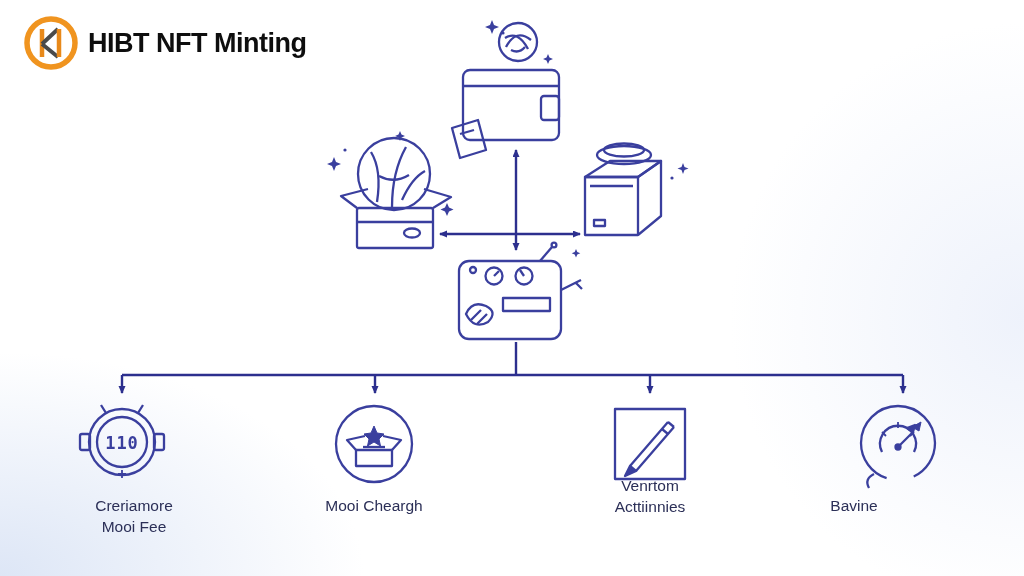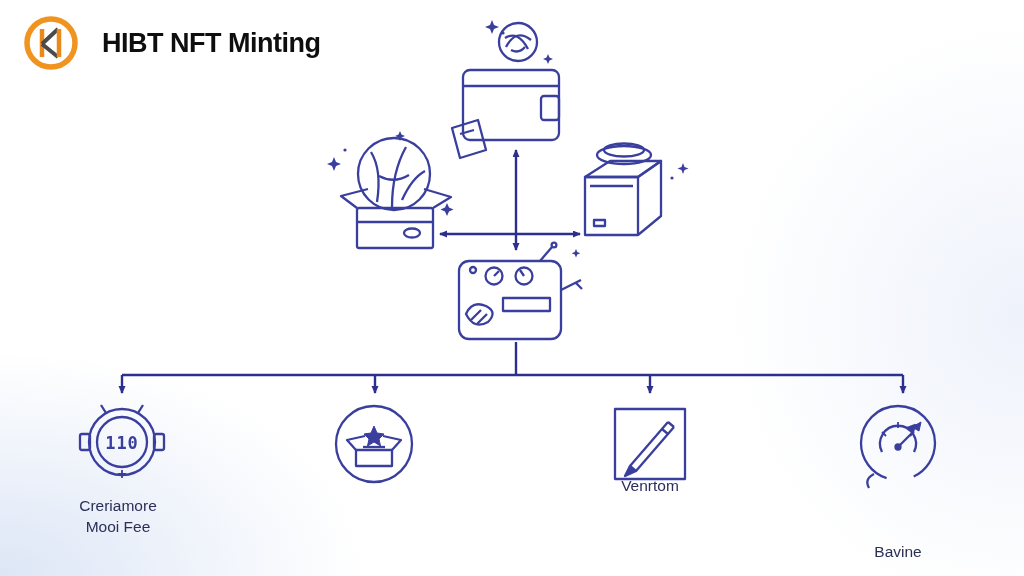--- a/index.html
+++ b/index.html
@@ -7,21 +7,21 @@
   body {
     font-family: "Liberation Sans", sans-serif;
     background:
       radial-gradient(520px 320px at 0% 100%, #dde6f6 0%, rgba(221,230,246,0) 70%),
       radial-gradient(420px 420px at 100% 55%, #eef2fb 0%, rgba(238,242,251,0) 70%),
       #ffffff;
     position: relative;
   }
   .header {
     position: absolute; top: 14px; left: 22px;
-    display: flex; align-items: center; gap: 22px;
+    display: flex; align-items: center; gap: 8px;
   }
   .logo { width: 58px; height: 58px; }
   .title {
     font-size: 27px; font-weight: 700; color: #0e0e0e;
     letter-spacing: -0.5px;
   }
   .diagram-svg { position: absolute; top: 0; left: 0; }
   .labels { position: absolute; top: 0; left: 0; width: 1024px; height: 576px; pointer-events: none; }
   .node-label {
     position: absolute; width: 220px; text-align: center;
@@ -160,25 +160,27 @@
     <path d="M882 452 A18 18 0 1 1 914 452"></path>
     <path d="M898 447 L913 432"></path>
     <path d="M913 432 L915 425 L907 428 Z" fill="#3a3f9e"></path>
     <circle cx="898" cy="447" r="2.5" fill="#3a3f9e"></circle>
     <path d="M886 436 L882 432 M898 428 L898 422 M910 436 L914 432" stroke-width="1.8"></path>
     <path d="M912 427 L921 422 L919 431 Z" fill="#3a3f9e" stroke-width="1"></path>
   </g>
 </svg>
 
 <div class="labels">
-  <div class="node-label" style="left:8px; top:496px;">
+  <div class="node-label" style="left:24px; top:496px;">
     <span class="l1">Creriamore</span>
     <span class="l2">Mooi Fee</span>
   </div>
   <div class="node-label" style="left:264px; top:496px;">
+    <span class="l1">Mooi Cheargh</span>
   </div>
   <div class="node-label" style="left:540px; top:476px;">
     <span class="l1">Venrtom</span>
+    <span class="l2">Acttiinnies</span>
   </div>
-  <div class="node-label" style="left:788px; top:496px;margin-top:46px;">
+  <div class="node-label" style="left:744px; top:496px;">
     <span class="l1">Bavine</span>
   </div>
 </div>
 
 </body></html>

